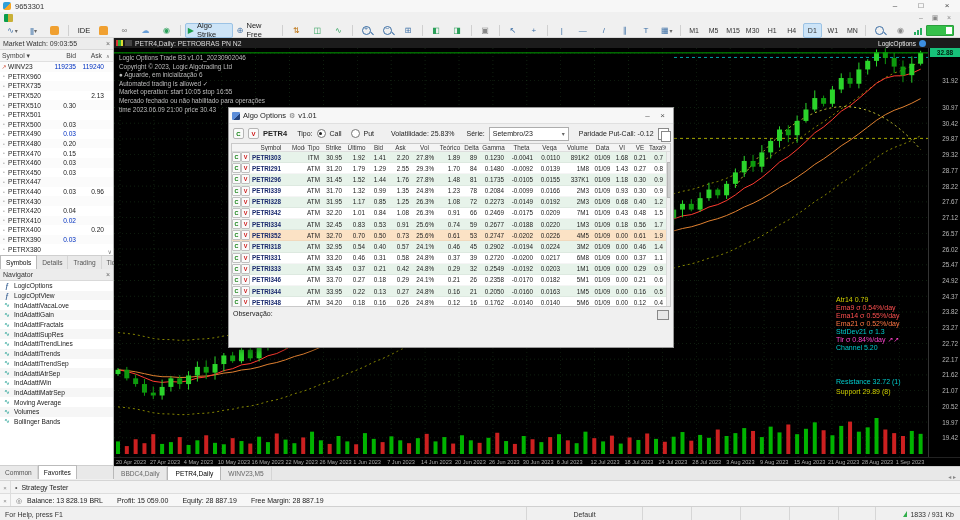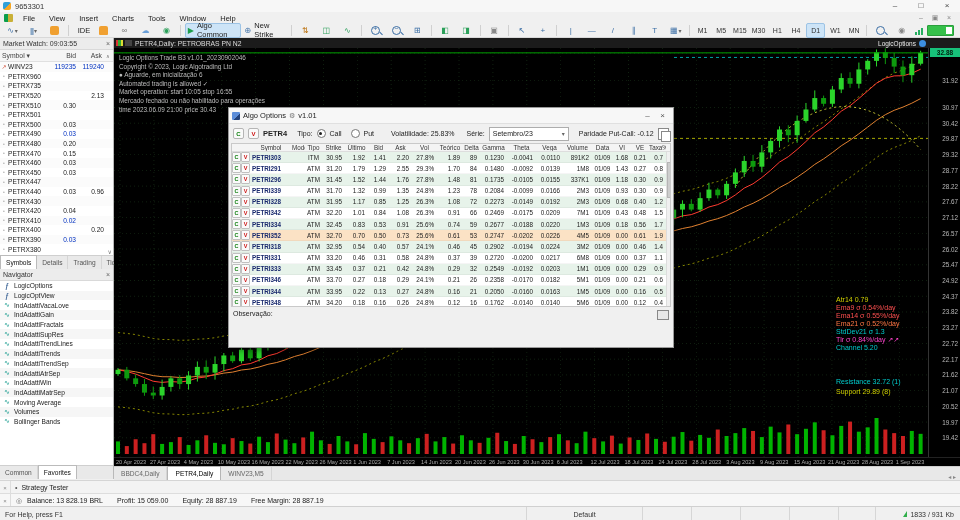--- a/index.html
+++ b/index.html
@@ -159,21 +159,20 @@
   <span class="title">9653301</span>
   <span class="win-controls">
     <span class="win-btn">–</span>
     <span class="win-btn">□</span>
     <span class="win-btn">×</span>
   </span>
 </div>
 
 <div class="menubar">
   <span class="menu-logo"></span>
-  <span id="menu-items"><span class="menu-item">File</span><span class="menu-item">View</span><span class="menu-item">Insert</span><span class="menu-item">Charts</span><span class="menu-item">Tools</span><span class="menu-item">Window</span><span class="menu-item">Help</span></span>
   <span class="child-controls">
     <span class="child-btn">–</span>
     <span class="child-btn">▣</span>
     <span class="child-btn">×</span>
   </span>
 </div>
 
 <div class="toolbar" id="toolbar">
     <div class="tb-btn">
       <span>∿</span>
@@ -198,25 +197,25 @@
     </div>
     <div class="tb-btn">
       <span style="color:#6a9fd8;">☁</span>
     </div>
     <div class="tb-btn">
       <span style="color:#2ca05a;">◉</span>
     </div>
     <div class="tb-sep"></div>
     <div class="tb-btn active">
       <span style="color:#1e9e4a;">▶</span>
-      <span class="lbl">Algo Common</span>
+      <span class="lbl">Algo Strike</span>
     </div>
     <div class="tb-btn">
       <span style="color:#3b6ea5;">⊕</span>
-      <span class="lbl">New Strike</span>
+      <span class="lbl">New Free</span>
     </div>
     <div class="tb-sep"></div>
     <div class="tb-btn">
       <span style="color:#b86a00;">⇅</span>
     </div>
     <div class="tb-btn">
       <span style="color:#2ca05a;">◫</span>
     </div>
     <div class="tb-btn">
       <span style="color:#2ca05a;">∿</span>

